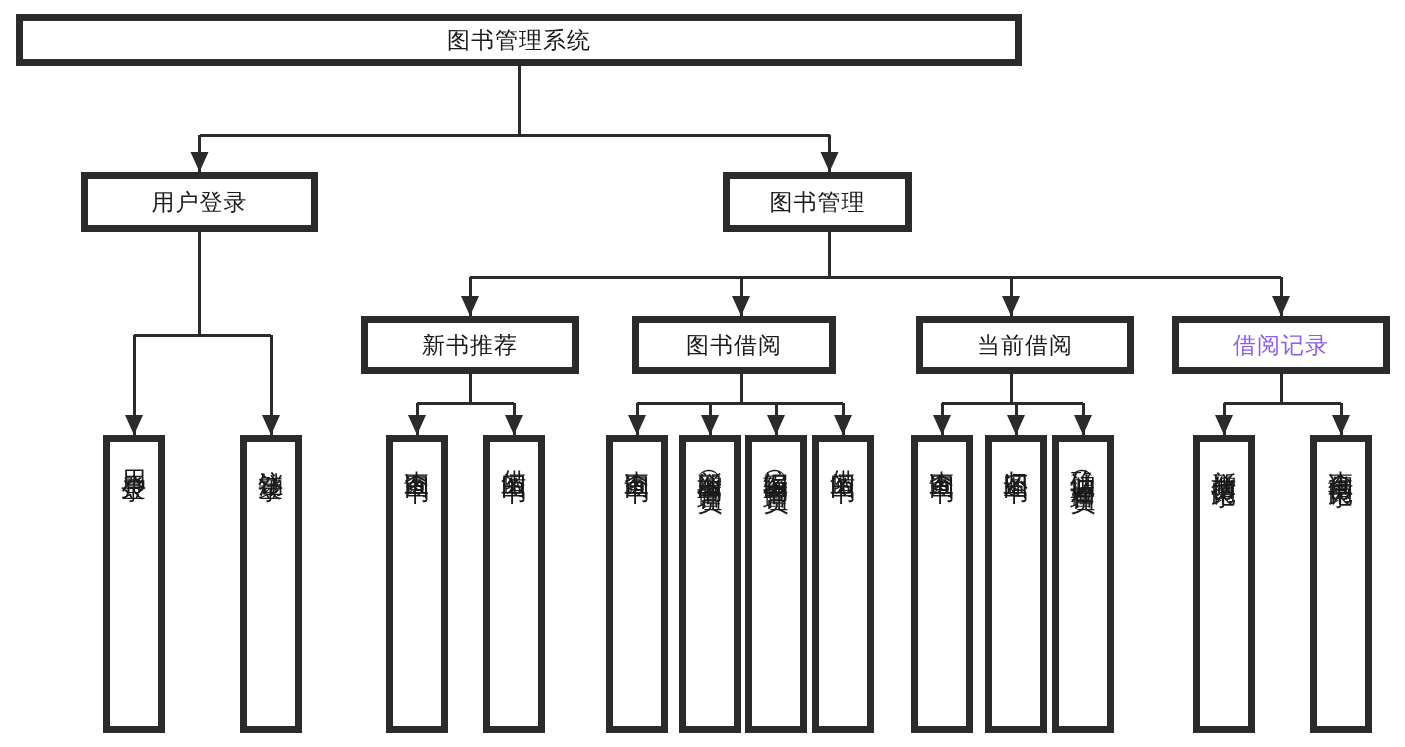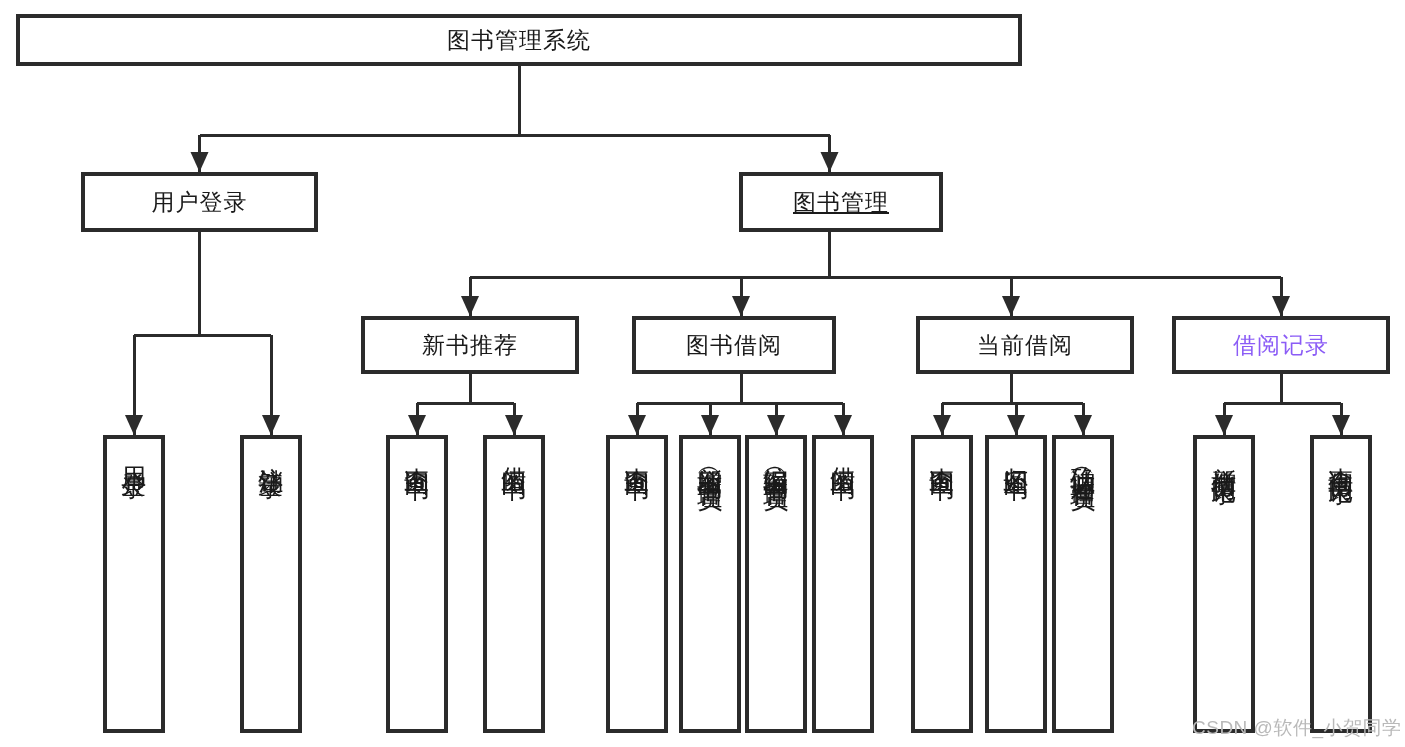--- a/index.html
+++ b/index.html
@@ -23,21 +23,21 @@
   svg.diagram-canvas {
     position: absolute;
     left: 0;
     top: 0;
     width: 1405px;
     height: 747px;
   }
   .node-box {
     position: absolute;
     box-sizing: border-box;
-    border: 4px solid #f9a8d4;
+    border: 7px solid #f9a8d4;
     background: #ffffff;
     display: flex;
     align-items: center;
     justify-content: center;
     color: #1a1a1a;
   }
   .node-horizontal .node-label {
     font-size: 23px;
     line-height: 1.15;
     letter-spacing: 1px;
@@ -123,21 +123,21 @@
       <line x1="1341" y1="403" x2="1341" y2="435" stroke="#2b2b2b" stroke-width="3" shape-rendering="crispEdges"></line>
       <polygon points="1332,415 1350,415 1341,435" fill="#2b2b2b"></polygon>
     </svg>
   <div id="node-layer">
       <div class="node-box node-horizontal" style="left: 16px; top: 14px; width: 1006px; height: 52px; border-color: rgb(43, 43, 43); background: rgb(255, 255, 255);">
         <span class="node-label" style="color: rgb(26, 26, 26);">图书管理系统</span>
       </div>
       <div class="node-box node-horizontal" style="left: 81px; top: 172px; width: 237px; height: 60px; border-color: rgb(43, 43, 43); background: rgb(255, 255, 255);">
         <span class="node-label" style="color: rgb(26, 26, 26);">用户登录</span>
       </div>
-      <div class="node-box node-horizontal" style="left: 739px; top: 172px; width: 204px; height: 60px; border-color: rgb(43, 43, 43); background: rgb(255, 255, 255); text-decoration: underline;">
+      <div class="node-box node-horizontal" style="left: 723px; top: 172px; width: 189px; height: 60px; border-color: rgb(43, 43, 43); background: rgb(255, 255, 255);">
         <span class="node-label" style="color: rgb(26, 26, 26);">图书管理</span>
       </div>
       <div class="node-box node-horizontal" style="left: 361px; top: 316px; width: 218px; height: 58px; border-color: rgb(43, 43, 43); background: rgb(255, 255, 255);">
         <span class="node-label" style="color: rgb(26, 26, 26);">新书推荐</span>
       </div>
       <div class="node-box node-horizontal" style="left: 632px; top: 316px; width: 204px; height: 58px; border-color: rgb(43, 43, 43); background: rgb(255, 255, 255);">
         <span class="node-label" style="color: rgb(26, 26, 26);">图书借阅</span>
       </div>
       <div class="node-box node-horizontal" style="left: 916px; top: 316px; width: 218px; height: 58px; border-color: rgb(43, 43, 43); background: rgb(255, 255, 255);">
         <span class="node-label" style="color: rgb(26, 26, 26);">当前借阅</span>
@@ -178,14 +178,13 @@
       <div class="node-box node-vertical" style="left: 1052px; top: 435px; width: 62px; height: 298px; border-color: rgb(43, 43, 43); background: rgb(255, 255, 255);">
         <span class="node-label" style="color: rgb(26, 26, 26);">确认归还（管理员）</span>
       </div>
       <div class="node-box node-vertical" style="left: 1193px; top: 435px; width: 62px; height: 298px; border-color: rgb(43, 43, 43); background: rgb(255, 255, 255);">
         <span class="node-label" style="color: rgb(26, 26, 26);">新增借阅记录</span>
       </div>
       <div class="node-box node-vertical" style="left: 1310px; top: 435px; width: 62px; height: 298px; border-color: rgb(43, 43, 43); background: rgb(255, 255, 255);">
         <span class="node-label" style="color: rgb(26, 26, 26);">查询借阅记录</span>
       </div>
     </div>
-  <div class="watermark" style="left: 1192px; top: 715px; color: rgb(185, 185, 185);">CSDN @软件_小贺同学</div>
 </div>
 
 </body></html>

